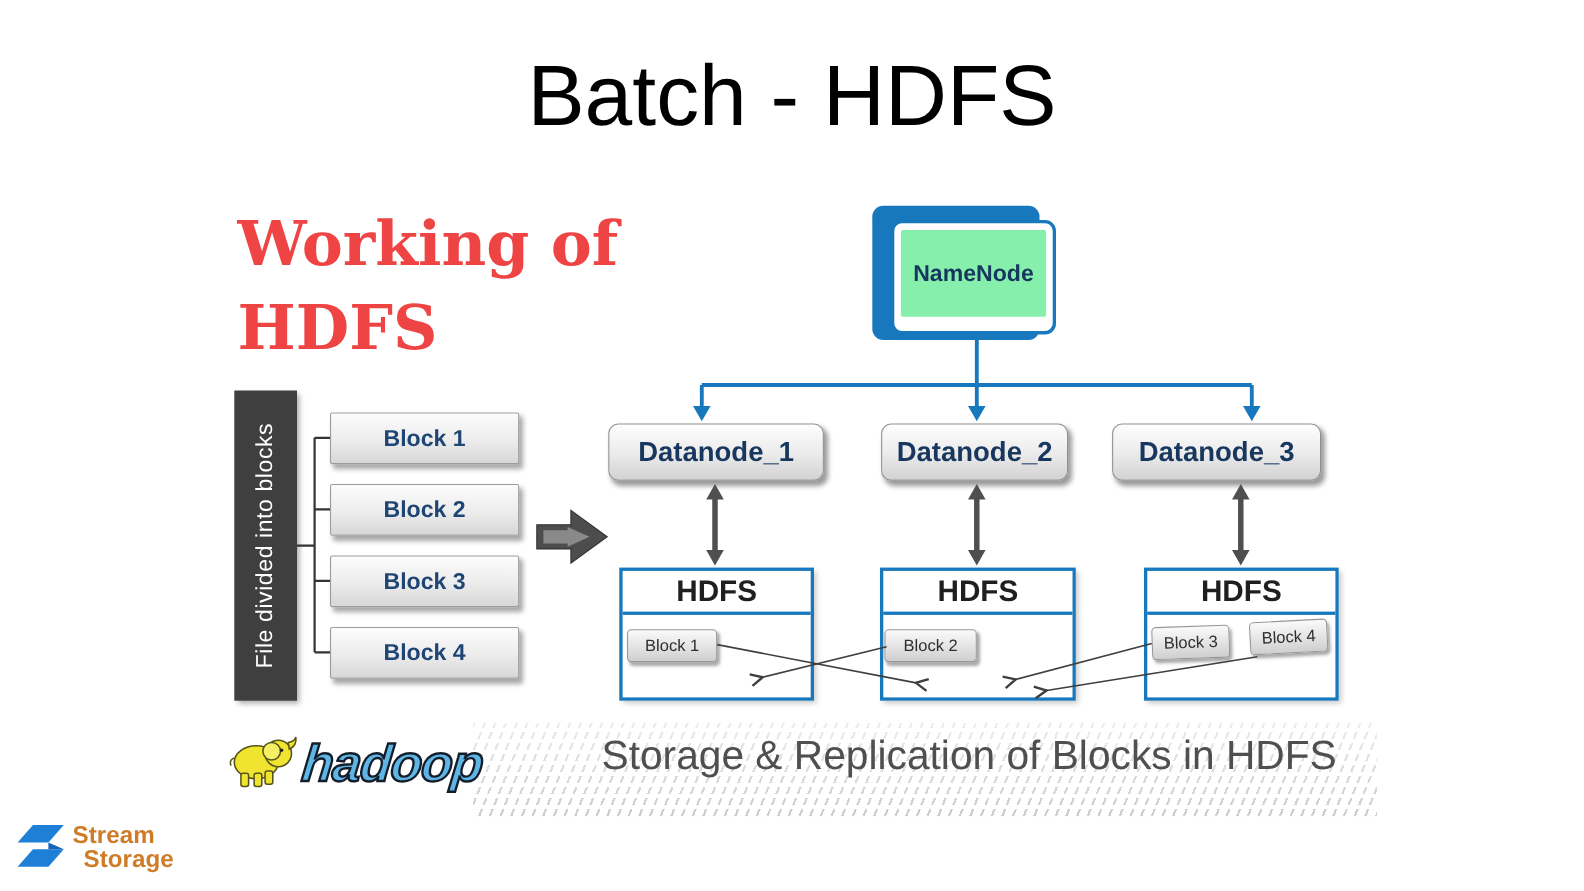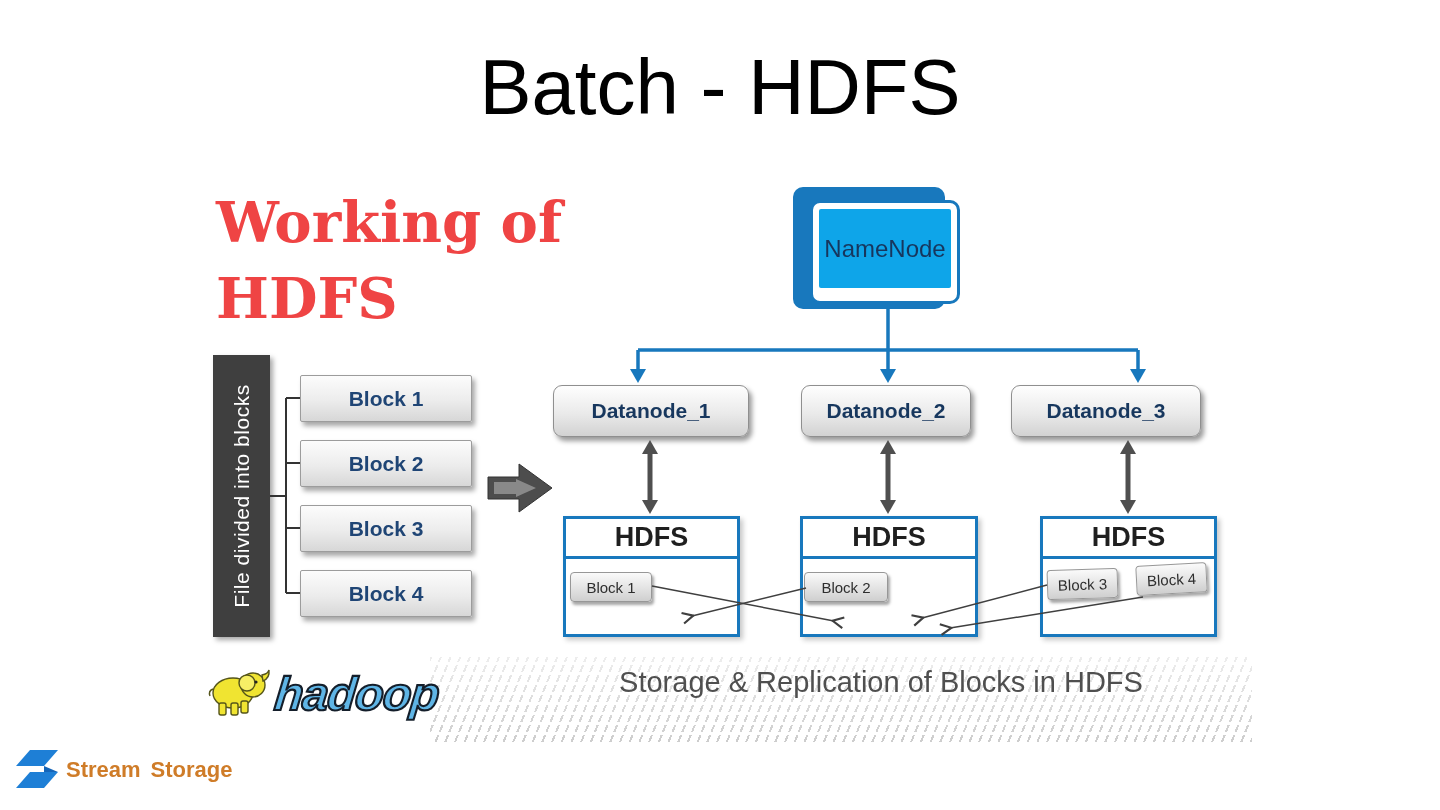--- a/index.html
+++ b/index.html
@@ -32,32 +32,32 @@
     background: #1878bd; border-radius: 10px;
   }
   .nn-front {
     position: absolute; left: 810px; top: 200px;
     width: 150px; height: 104px;
     background: #ffffff;
     border: 3px solid #1878bd; border-radius: 10px;
   }
   .nn-inner {
     position: absolute; left: 6px; top: 6px; right: 6px; bottom: 13px;
-    background: #0ea5e9; border-radius: 2px;
-    display: flex; align-items: center; justify-content: center;
-    font-size: 24px; font-weight: 400; color: #17365d;
+    background: #86efac; border-radius: 2px;
+    display: flex; align-items: center; justify-content: center;
+    font-size: 21px; font-weight: 700; color: #17365d;
   }
   
   .dnode {
     position: absolute; top: 385px; height: 52px;
     border: 1px solid #8f8f8f; border-radius: 9px;
     background: linear-gradient(180deg, #fefefe 0%, #eaeaea 55%, #d2d2d2 100%);
     box-shadow: 3px 4px 5px rgba(0,0,0,0.40);
     display: flex; align-items: center; justify-content: center;
-    font-size: 21px; font-weight: bold; color: #17375e;
+    font-size: 25px; font-weight: bold; color: #17375e;
   }
   .dn1 { left: 553px; width: 196px; }
   .dn2 { left: 801px; width: 170px; }
   .dn3 { left: 1011px; width: 190px; text-align: center; }
   
   .hbox {
     position: absolute; top: 516px; height: 121px;
     background: #ffffff;
     border: 3px solid #1878bd;
     box-shadow: 3px 3px 5px rgba(0,0,0,0.22);
@@ -113,41 +113,41 @@
     position: absolute; left: 430px; top: 657px; width: 822px; height: 88px;
     background-image:
       repeating-linear-gradient(0deg, #ffffff 0 3px, transparent 3px 10px),
       repeating-linear-gradient(112deg, #cccccc 0 2px, transparent 2px 9px);
     -webkit-mask-image: linear-gradient(to bottom, rgba(0,0,0,0.35), rgba(0,0,0,1));
     mask-image: linear-gradient(to bottom, rgba(0,0,0,0.35), rgba(0,0,0,1));
     z-index: 1;
   }
   .caption {
     position: absolute; left: 470px; top: 666px; width: 822px;
-    text-align: center; font-size: 29px; color: #4f4f4f; z-index: 2;
+    text-align: center; font-size: 37px; color: #4f4f4f; z-index: 2;
   }
   
   .hadoop {
     position: absolute; left: 203px; top: 664px; height: 58px;
     display: flex; align-items: center; z-index: 2;
   }
   .hadoop-text {
     font-size: 47px; font-weight: bold; font-style: italic;
     color: #5fb5e6;
     -webkit-text-stroke: 2.2px #141e2a;
     transform: skewX(-6deg);
     letter-spacing: -1px;
     margin-left: 2px;
   }
   
   .snlogo {
     position: absolute; left: 14px; top: 744px;
     display: flex; align-items: center; gap: 6px; z-index: 2;
   }
-  .sn-text { display: flex; }
+  .sn-text { display: flex; flex-direction: column; }
   .sn-line { font-size: 22px; font-weight: bold; color: #cf7c28; line-height: 22px; }
   .sn-line2 { margin-left: 10px; }
 </style>
 </head>
 <body>
 
 <div class="slide">
 
   <h1 class="title">Batch - HDFS</h1>
 

